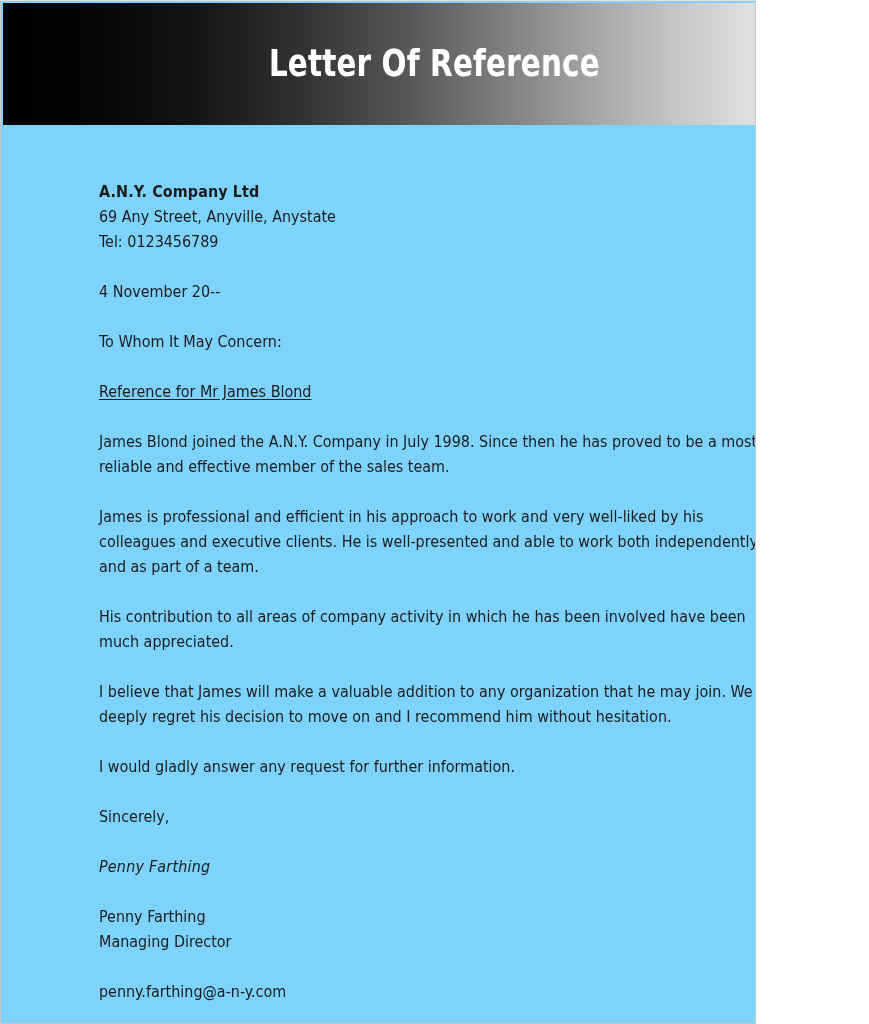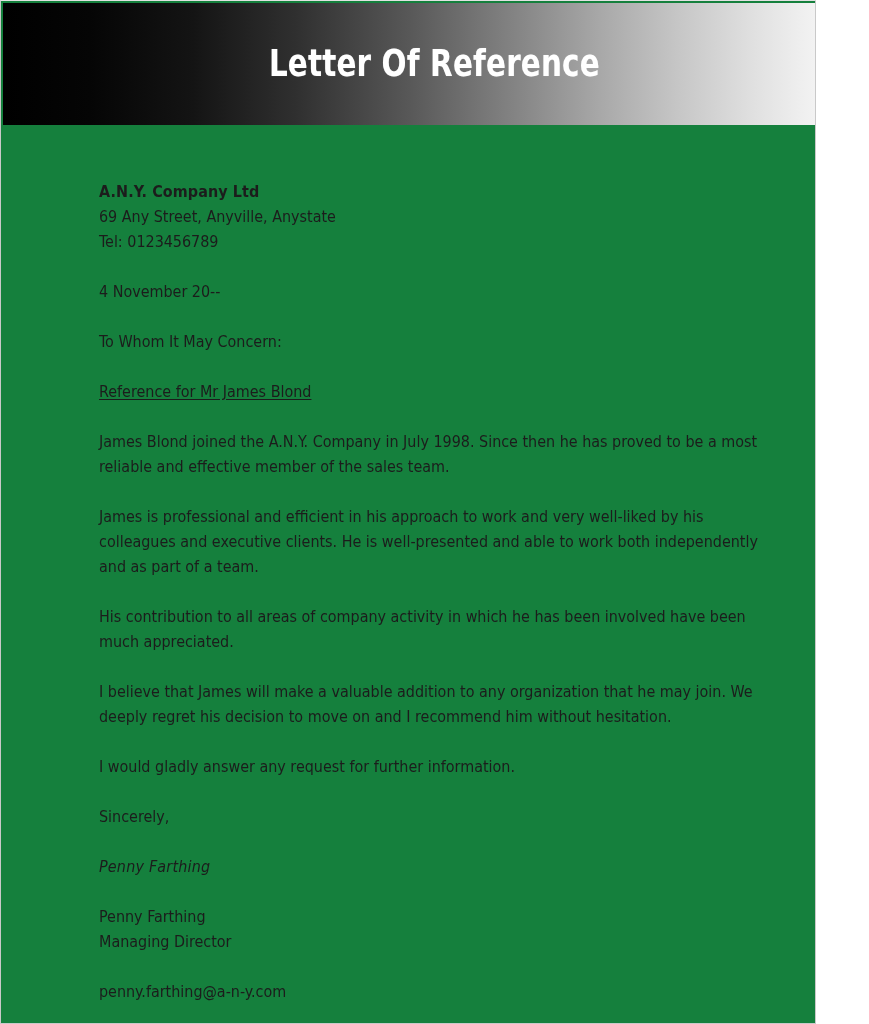--- a/index.html
+++ b/index.html
@@ -9,24 +9,24 @@
   }
   body {
     width: 869px;
     height: 1024px;
     overflow: hidden;
     font-family: "Liberation Sans", sans-serif;
   }
 
   .page {
     position: relative;
-    width: 816px;
+    width: 756px;
     height: 1024px;
     box-sizing: border-box;
-    background: #15803d;
+    background: #7dd3fc;
     border: 1px solid #c9c9c9;
     border-top: 1px solid #e2e2e2;
     overflow: hidden;
   }
 
   
   .header-band {
     position: absolute;
     left: 2px;
     top: 2px;

